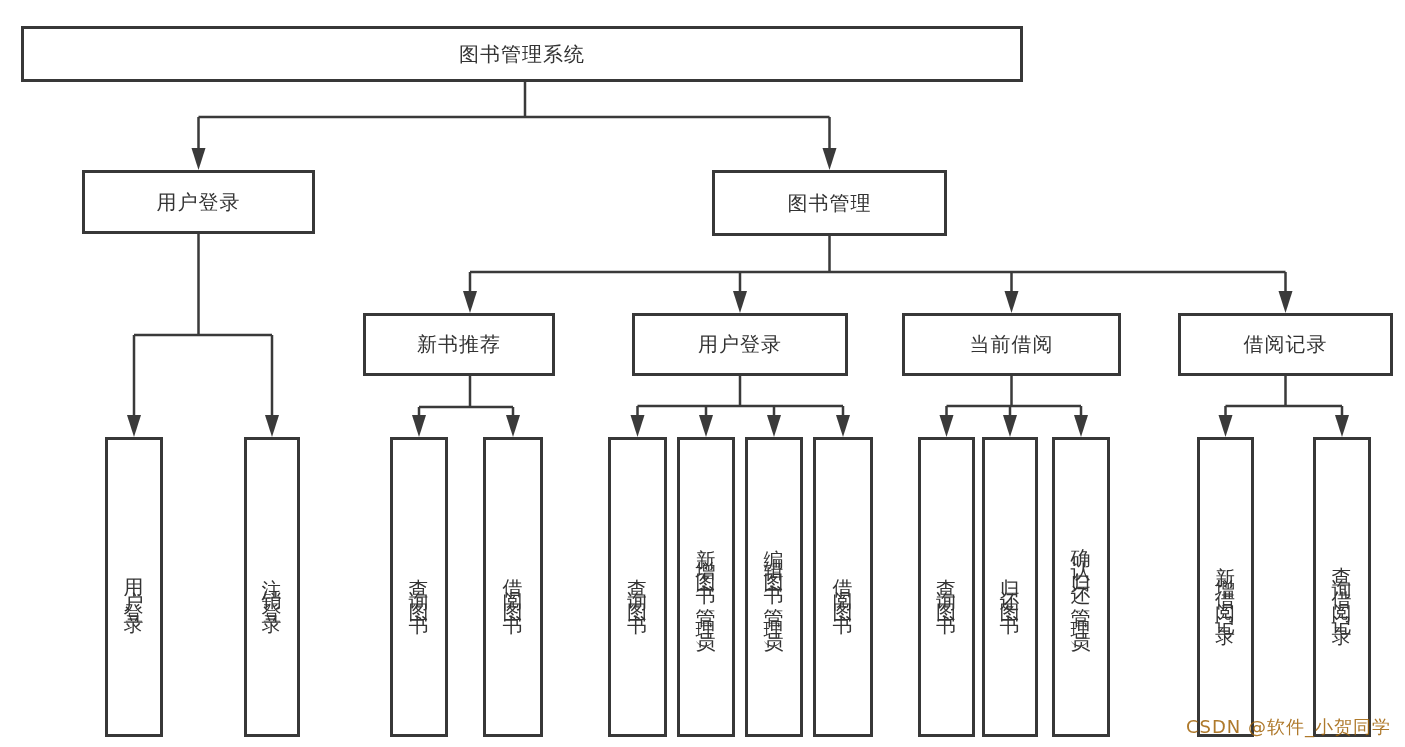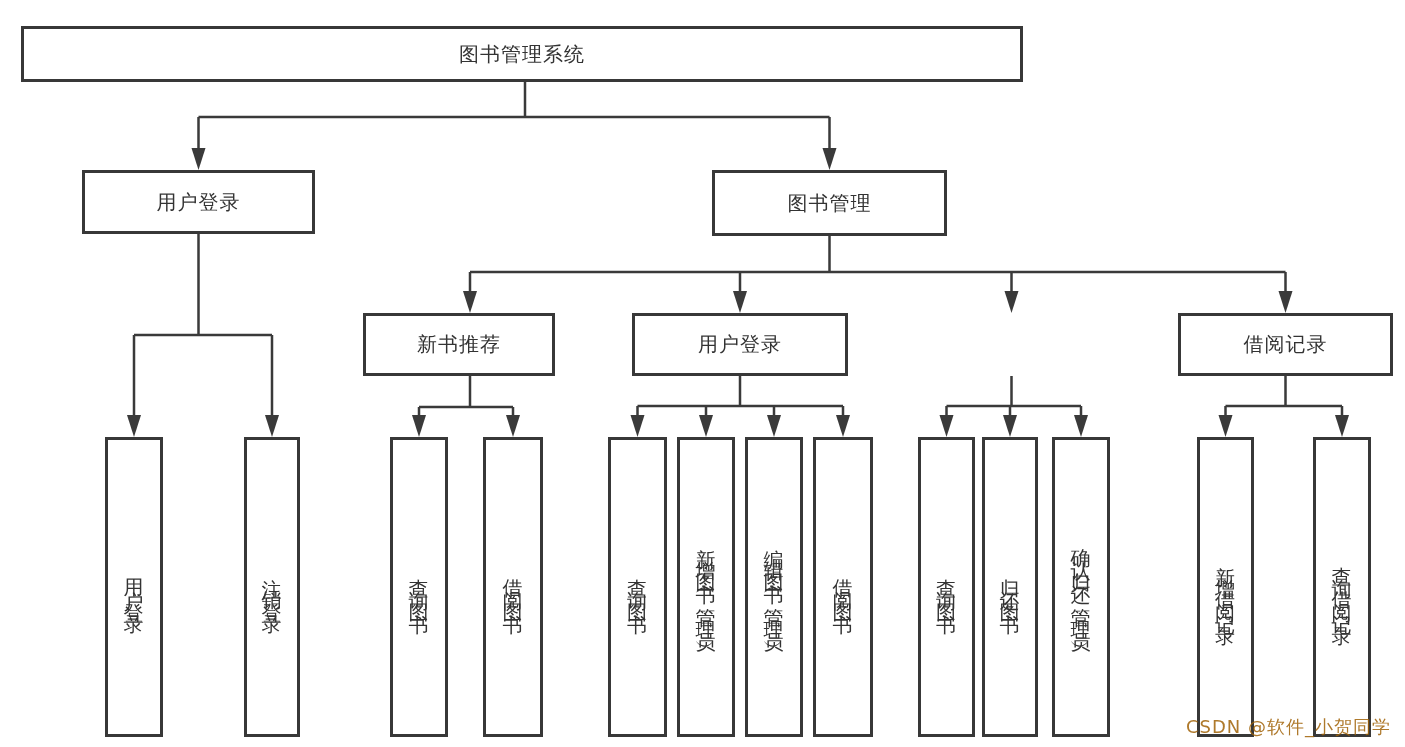--- a/index.html
+++ b/index.html
@@ -103,20 +103,23 @@
   <div class="node h" style="left:712px; top:170px; width:235px; height:66px;align-items:center;">
     <span>图书管理</span>
   </div>
 
   <div class="node h" style="left:363px; top:313px; width:192px; height:63px;">
     <span>新书推荐</span>
   </div>
   <div class="node h" style="left:632px; top:313px; width:216px; height:63px;">
     <span>用户登录</span>
   </div>
+  <div class="node h" style="left:902px; top:313px; width:219px; height:63px;">
+    <span>当前借阅</span>
+  </div>
   <div class="node h" style="left:1178px; top:313px; width:215px; height:63px;">
     <span>借阅记录</span>
   </div>
 
   <div class="node v" style="left:105px; top:437px; width:58px; height:300px;">
     <span>用户登录</span>
   </div>
   <div class="node v" style="left:244px; top:437px; width:56px; height:300px;">
     <span>注销登录</span>
   </div>

